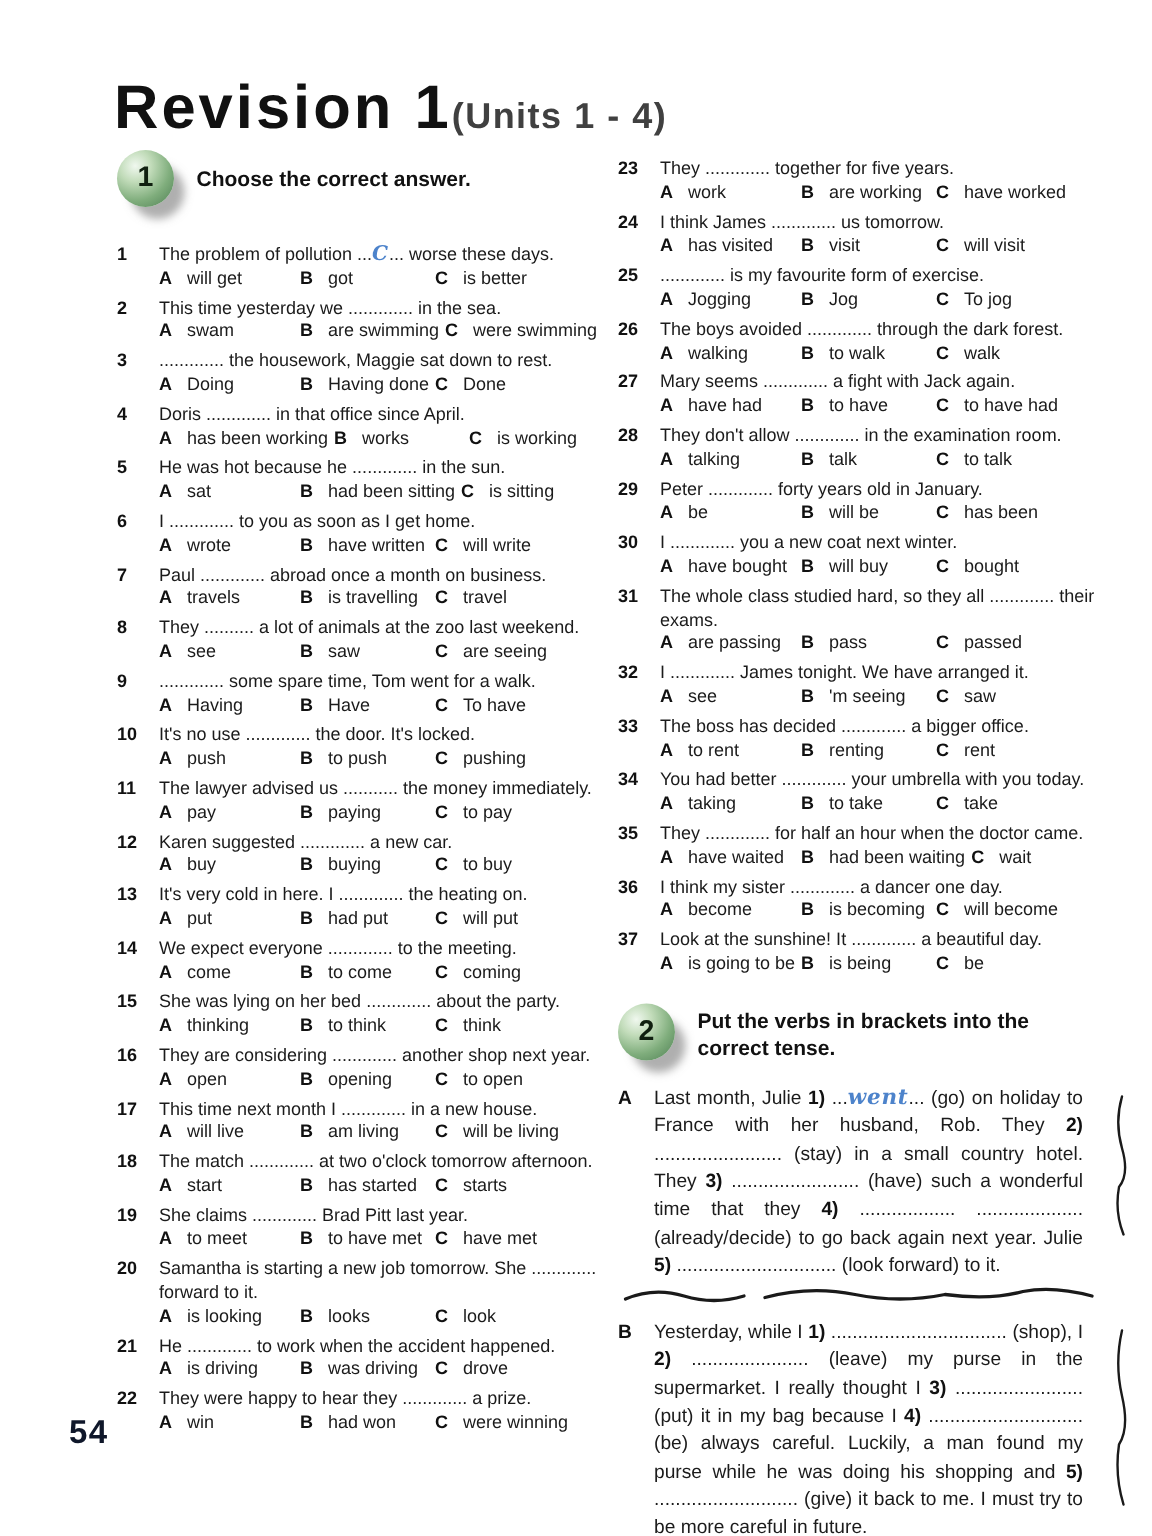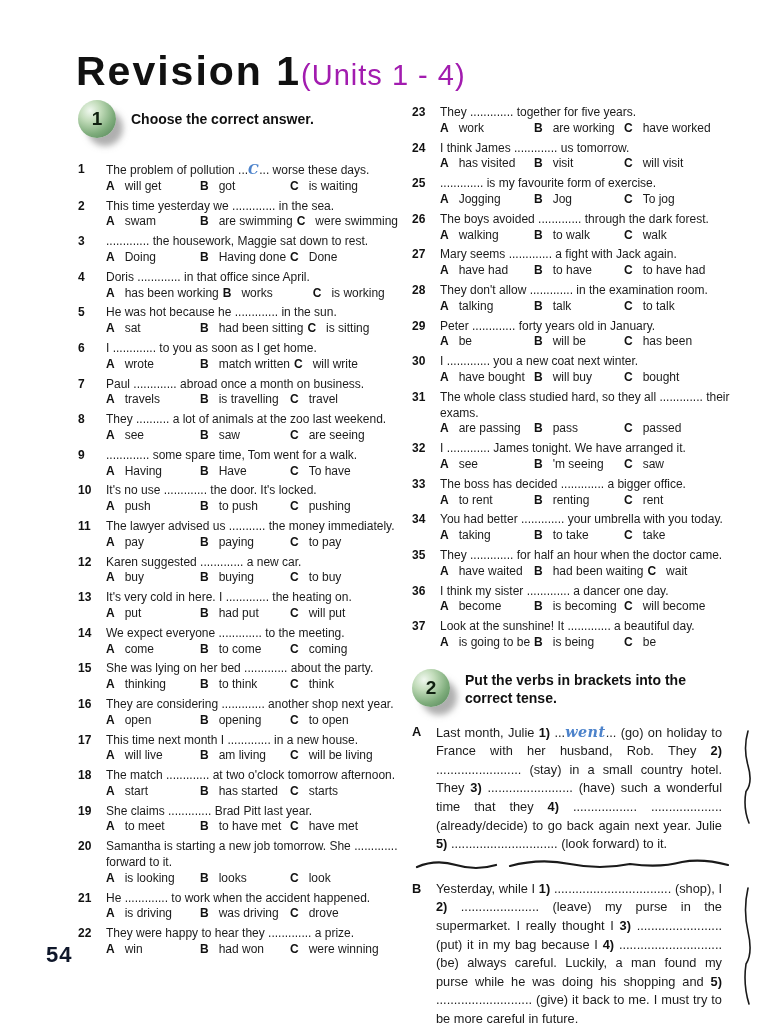--- a/index.html
+++ b/index.html
@@ -8,21 +8,21 @@
     background:#ffffff;
     font-family:"Liberation Sans", sans-serif;
     color:#1b1b1b;
     position:relative;
     overflow:hidden;
   }
   .page{position:absolute;inset:0;}
   
   .title{position:absolute;left:76px;top:48px;display:flex;align-items:baseline;white-space:nowrap;}
   .title-main{font-size:41px;font-weight:bold;letter-spacing:2px;color:#111;}
-  .title-units{font-size:29px;font-weight:normal;letter-spacing:1px;color:#a21caf;}
+  .title-units{font-size:24px;font-weight:bold;letter-spacing:1px;color:#404040;}
   
   .col-left{position:absolute;left:78px;top:100px;width:328px;}
   .col-right{position:absolute;left:412px;top:105px;width:330px;}
   
   .ex-header{display:flex;align-items:center;gap:15px;margin-bottom:24px;}
   .ex-header.ex2{margin-top:18px;margin-bottom:16px;align-items:flex-start;}
   .ball{
     width:38px;height:38px;border-radius:50%;flex-shrink:0;
     background:radial-gradient(circle at 32% 28%, #f0f8ef 0%, #c2dcba 28%, #7fad7c 62%, #4c7d52 100%);
     display:flex;align-items:center;justify-content:center;
@@ -71,21 +71,21 @@
       <div class="ball">
         <span>1</span>
       </div>
       <div class="instruction">Choose the correct answer.</div>
     </div>
     <div id="questions-left">
         <div class="question">
           <div class="q-num">1</div>
           <div class="q-body">
             <div class="q-text">The problem of pollution ...<span class="hand">C</span>... worse these days.</div>
-            <div class="q-opts"><span class="opt opt-a"><span class="letter">A</span><span>will get</span></span><span class="opt opt-b"><span class="letter">B</span><span>got</span></span><span class="opt opt-c"><span class="letter">C</span><span>is waiting</span></span></div>
+            <div class="q-opts"><span class="opt opt-a"><span class="letter">A</span><span>will get</span></span><span class="opt opt-b"><span class="letter">B</span><span>got</span></span><span class="opt opt-c"><span class="letter">C</span><span>is better</span></span></div>
           </div>
         </div>
         <div class="question">
           <div class="q-num">2</div>
           <div class="q-body">
             <div class="q-text">This time yesterday we ............. in the sea.</div>
             <div class="q-opts"><span class="opt opt-a"><span class="letter">A</span><span>swam</span></span><span class="opt opt-b"><span class="letter">B</span><span>are swimming</span></span><span class="opt opt-c"><span class="letter">C</span><span>were swimming</span></span></div>
           </div>
         </div>
         <div class="question">
@@ -106,21 +106,21 @@
           <div class="q-num">5</div>
           <div class="q-body">
             <div class="q-text">He was hot because he ............. in the sun.</div>
             <div class="q-opts"><span class="opt opt-a"><span class="letter">A</span><span>sat</span></span><span class="opt opt-b"><span class="letter">B</span><span>had been sitting</span></span><span class="opt opt-c"><span class="letter">C</span><span>is sitting</span></span></div>
           </div>
         </div>
         <div class="question">
           <div class="q-num">6</div>
           <div class="q-body">
             <div class="q-text">I .............  to you as soon as I get home.</div>
-            <div class="q-opts"><span class="opt opt-a"><span class="letter">A</span><span>wrote</span></span><span class="opt opt-b"><span class="letter">B</span><span>match written</span></span><span class="opt opt-c"><span class="letter">C</span><span>will write</span></span></div>
+            <div class="q-opts"><span class="opt opt-a"><span class="letter">A</span><span>wrote</span></span><span class="opt opt-b"><span class="letter">B</span><span>have written</span></span><span class="opt opt-c"><span class="letter">C</span><span>will write</span></span></div>
           </div>
         </div>
         <div class="question">
           <div class="q-num">7</div>
           <div class="q-body">
             <div class="q-text">Paul ............. abroad once a month on business.</div>
             <div class="q-opts"><span class="opt opt-a"><span class="letter">A</span><span>travels</span></span><span class="opt opt-b"><span class="letter">B</span><span>is travelling</span></span><span class="opt opt-c"><span class="letter">C</span><span>travel</span></span></div>
           </div>
         </div>
         <div class="question">

